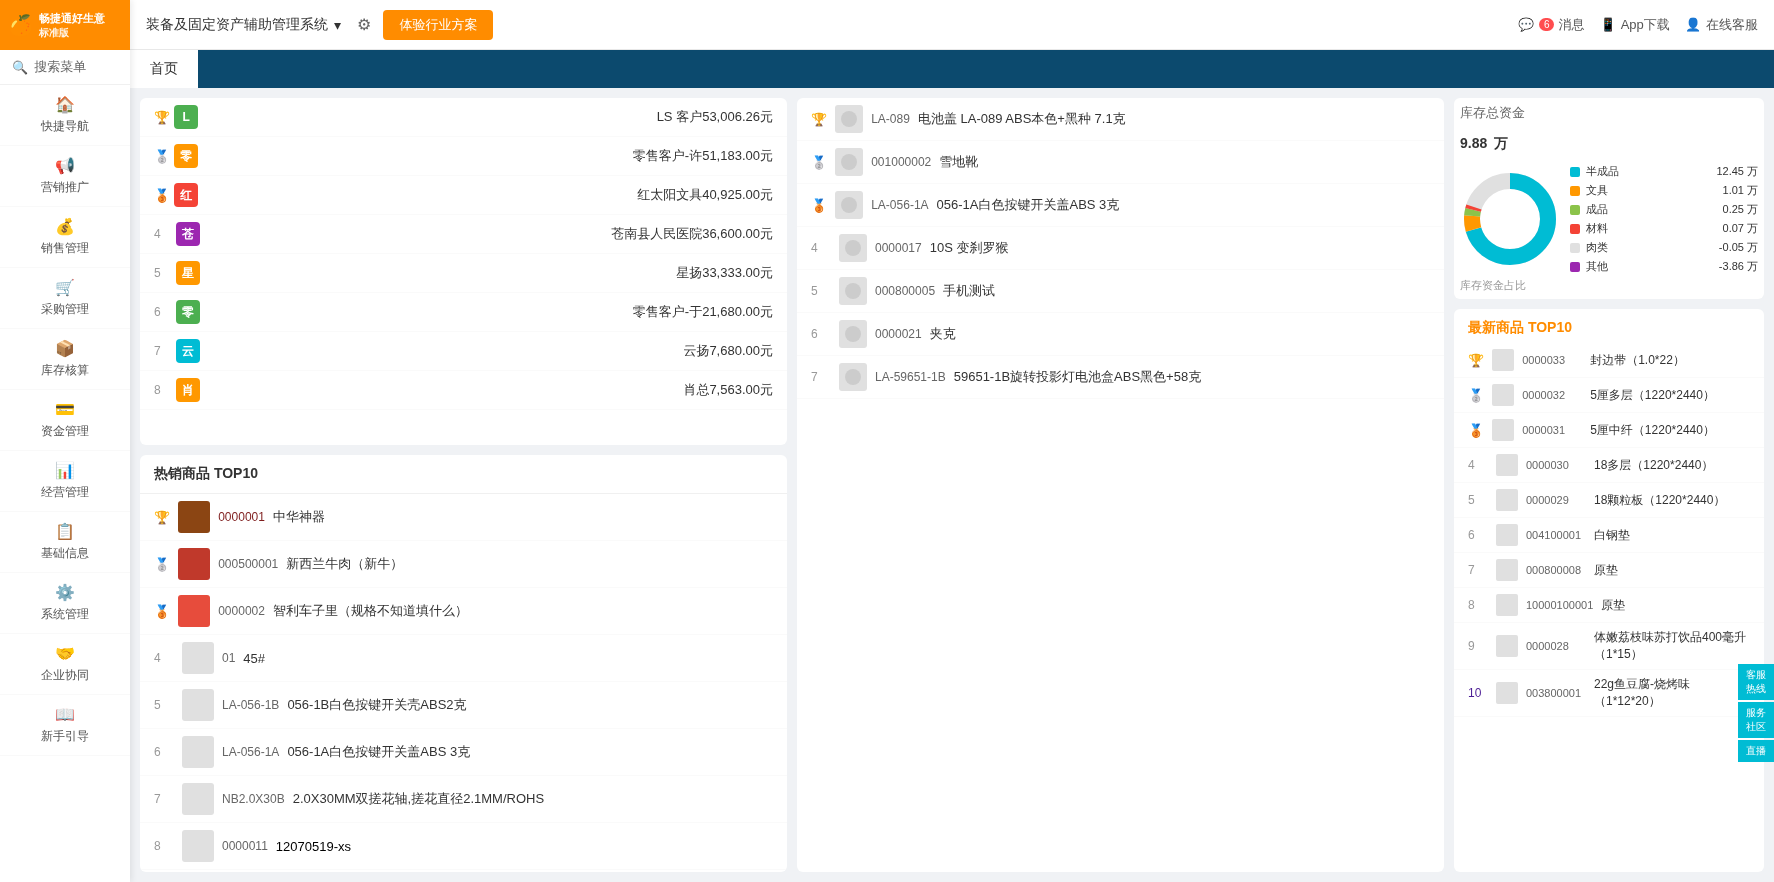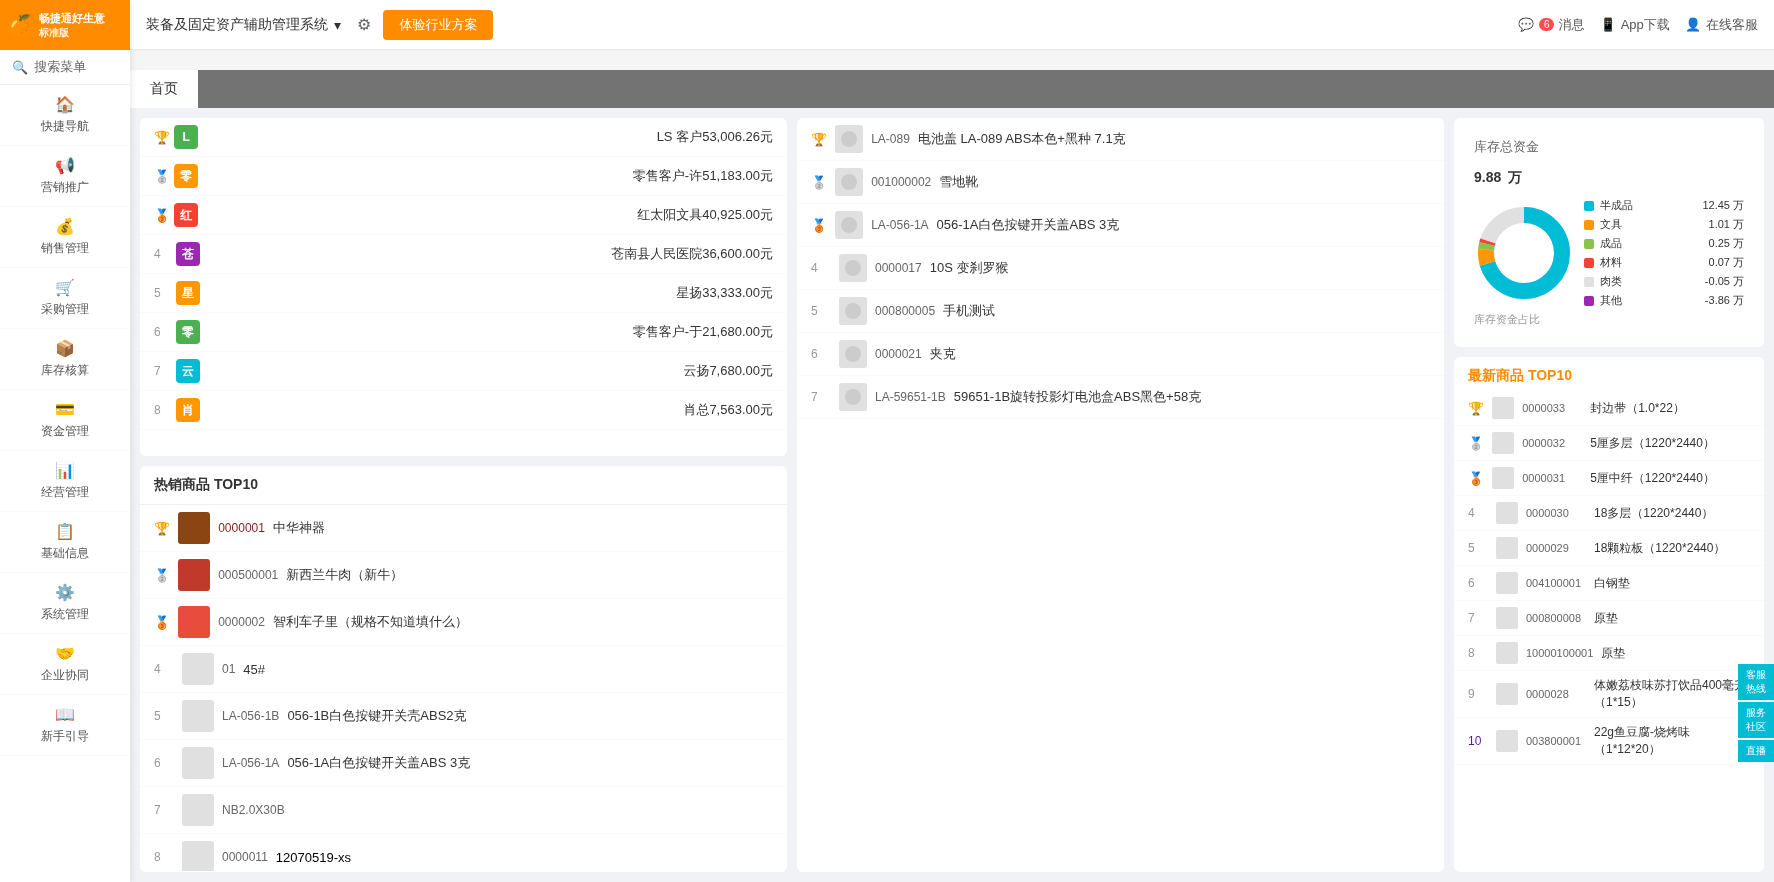--- a/index.html
+++ b/index.html
@@ -92,27 +92,26 @@
       display: flex;
       align-items: center;
       gap: 16px;
       color: #555;
       font-size: 13px;
     }
     .header-right-item { display: flex; align-items: center; gap: 4px; cursor: pointer; }
 
     
     .page-tabs {
-      background: #737373;
+      background: #0c4a6e;
       height: 38px;
       display: flex;
       align-items: center;
       padding: 0 0;
       flex-shrink: 0;
-      margin-top: 20px;
     }
     .page-tab {
       padding: 0 20px;
       height: 38px;
       display: flex;
       align-items: center;
       color: #fff;
       font-size: 14px;
       cursor: pointer;
       background: #009dba;
@@ -193,21 +192,21 @@
       height: 32px;
       border-radius: 3px;
       background: #ddd;
       flex-shrink: 0;
       overflow: hidden;
     }
     .hot-thumb.has-img { background: #ff8c00; }
 
     
     .inventory-card {
-      padding: 20px;
+      padding: 6px;
     }
     .inv-title { font-size: 13px; color: #666; margin-bottom: 4px; }
     .inv-value { font-size: 24px; font-weight: bold; color: #333; }
     .inv-value span { font-size: 14px; }
     .inv-chart-area {
       display: flex;
       gap: 10px;
       align-items: center;
       margin-top: 10px;
     }
@@ -492,20 +491,21 @@
               <div class="hot-prod-row">
                 <span style="width:20px;color:#999;font-size:12px;">6</span>
                 <div class="hot-thumb" style="background:#e0e0e0;"></div>
                 <span style="color:#666;font-size:12px;">LA-056-1A</span>
                 <span style="flex:1;color:#333;font-size:13px;">056-1A白色按键开关盖ABS 3克</span>
               </div>
               <div class="hot-prod-row">
                 <span style="width:20px;color:#999;font-size:12px;">7</span>
                 <div class="hot-thumb" style="background:#e0e0e0;"></div>
                 <span style="color:#666;font-size:12px;">NB2.0X30B</span>
+                <span style="flex:1;color:#333;font-size:13px;">2.0X30MM双搓花轴,搓花直径2.1MM/ROHS</span>
               </div>
               <div class="hot-prod-row">
                 <span style="width:20px;color:#999;font-size:12px;">8</span>
                 <div class="hot-thumb" style="background:#e0e0e0;"></div>
                 <span style="color:#666;font-size:12px;">0000011</span>
                 <span style="flex:1;color:#000000;font-size:13px;">12070519-xs</span>
               </div>
               <div class="hot-prod-row">
                 
                 

